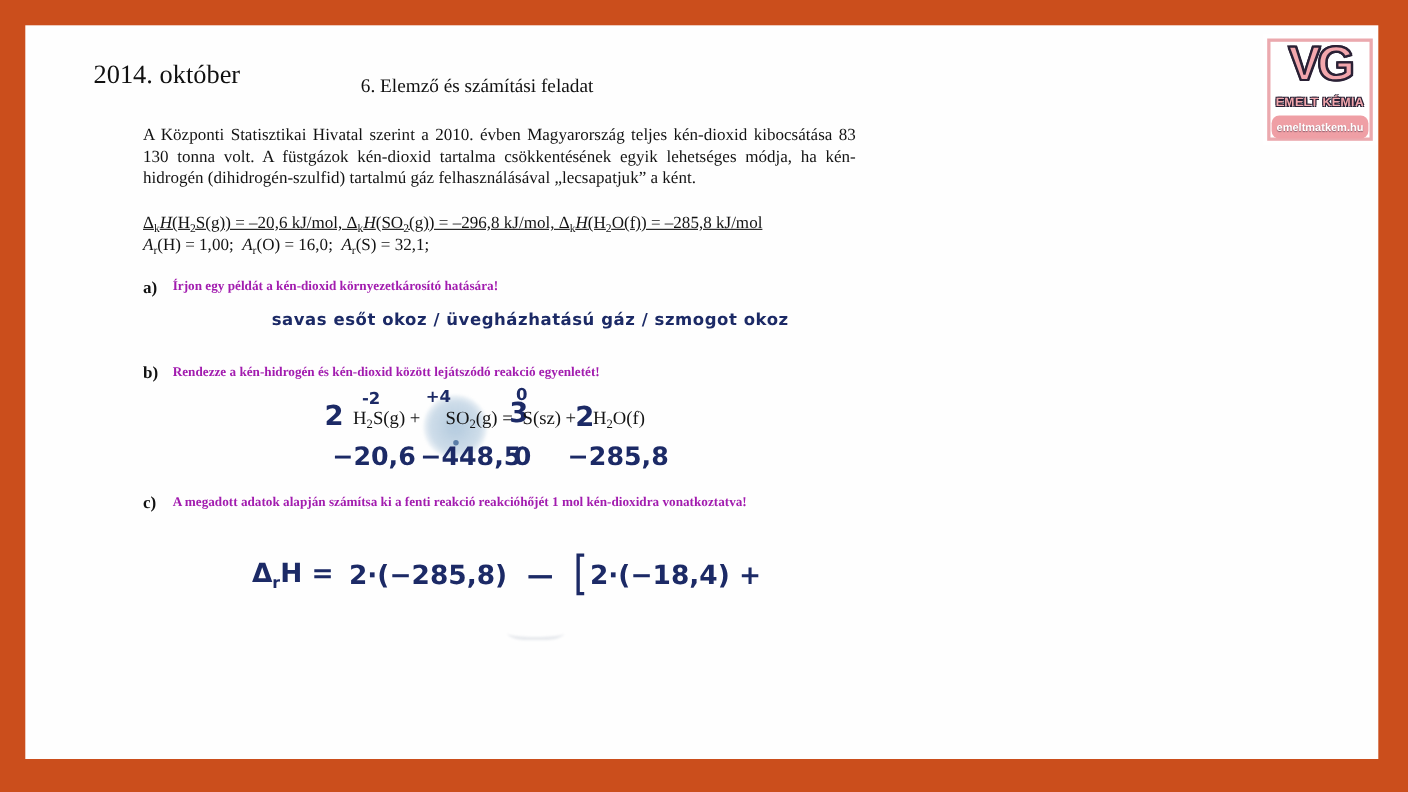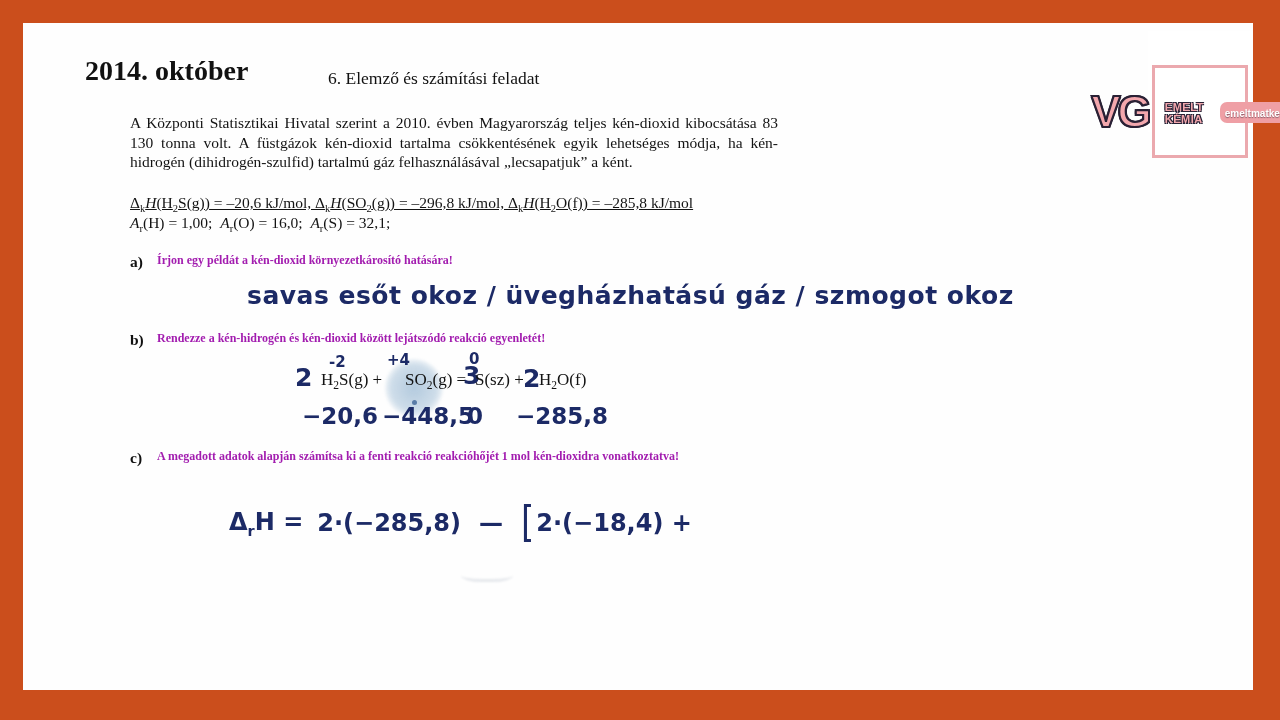--- a/index.html
+++ b/index.html
@@ -5,42 +5,42 @@
   * { margin:0; padding:0; box-sizing:border-box; }
   html,body { width:1280px; height:720px; overflow:hidden; }
   body { font-family:"Liberation Serif", serif; }
 
   .frame { position:absolute; inset:0; width:1280px; height:720px; background:#cb4e1c; }
   .page  { position:absolute; left:23px; top:23px; width:1230px; height:667px;
            background:#fefefe; }
 
   .abs { position:absolute; }
 
-  .date  { left:62px; top:32px; font-size:28px; font-weight:bold; color:#111; }
+  .date  { left:62px; top:32px; font-size:24px; font-weight:normal; color:#111; }
   .title { left:305px; top:45px; font-size:17.5px; font-weight:normal; color:#111; }
 
   .body-text { font-size:15.5px; line-height:19.6px; color:#131313; }
   .intro   { left:107px; top:90px;  width:648px; text-align:justify; }
   .formula-line { left:107px; width:660px; }
   .enthalpy { top:170px;text-decoration:underline; }
   .atomic   { top:190px; }
   .formula-line sub, .eq sub { font-size:68%; }
 
   .q-label { font-size:15.5px; font-weight:bold; color:#111; }
   .q-text  { font-size:12px; font-weight:bold; color:#a21caf; }
   .qa-label { left:107px; top:230px; }
   .qa-text  { left:134px; top:230px; }
   .qb-label { left:107px; top:308px; }
   .qb-text  { left:134px; top:308px; }
   .qc-label { left:107px; top:426px; }
   .qc-text  { left:134px; top:426px; width:622px; text-align:justify; }
 
   
   .hw { font-family:"DejaVu Sans", sans-serif; font-weight:bold; color:#1c2a66; }
-  .answer-a { left:224px; top:258px; font-size:25px; letter-spacing:.5px; white-space:nowrap; }
+  .answer-a { left:224px; top:258px; font-size:15px; letter-spacing:.5px; white-space:nowrap; }
 
   
   .eq { font-size:17px; color:#131313; white-space:nowrap; }
   .eq-t1 { left:298px; top:347px; }
   .eq-t2 { left:382px; top:347px; }
   .eq-t3 { left:452px; top:347px; }
   .eq-t4 { left:516px; top:347px; }
   .coeff { font-size:25px; line-height:1; }
   .eq-c1 { left:272px; top:342px; }
   .eq-c2 { left:440px; top:340px; }
@@ -69,21 +69,21 @@
   .work .p1   { margin-left:14px; }
   .work .dash { margin:0 18px; font-weight:bold; }
   .work .bracket { font-size:34px; font-weight:normal; transform:scaleY(1.25) translateY(-1px);
           font-family:"DejaVu Sans", sans-serif; margin-right:2px; }
   .faint-mark { left:438px; top:543px; width:52px; height:16px; opacity:.18;
           border-bottom:3px solid #7b8aa0; border-radius:0 0 40% 40%; filter:blur(1px); }
 
   
   .logo { left:1125px; top:8px; width:104px; height:101px; background:#fff; padding:4px; }
   .logo-inner { width:100%; height:100%; border:3px solid #eba9ae; background:#fff;
-    display:flex; flex-direction:row; align-items:center; justify-content:center; gap:16px;margin-top:30px; }
+    display:flex; flex-direction:column; align-items:center; justify-content:center; gap:4px; }
   .logo-vg { font-family:"Liberation Sans", sans-serif; font-size:44px; font-weight:bold;
     letter-spacing:-3px; color:#f3a7ad; line-height:1;
     -webkit-text-stroke:2px #2a2135;
     text-shadow:1px 1px 0 #2a2135, -1px -1px 0 #2a2135, 1px -1px 0 #2a2135, -1px 1px 0 #2a2135; }
   .logo-line1 { font-family:"Liberation Sans", sans-serif; font-size:11px; font-weight:bold;
     letter-spacing:.5px; color:#f3a7ad; margin-top:2px;
     text-shadow:1px 1px 0 #2a2135, -1px -1px 0 #2a2135, 1px -1px 0 #2a2135, -1px 1px 0 #2a2135; }
   .logo-badge { background:#ef9fa5; border-radius:7px; padding:1px 5px 2px; margin-top:2px; }
   .logo-badge span { font-family:"Liberation Sans", sans-serif; font-size:10px; font-weight:bold;
     color:#fff; text-shadow:0 1px 1px rgba(60,40,60,.55); }

